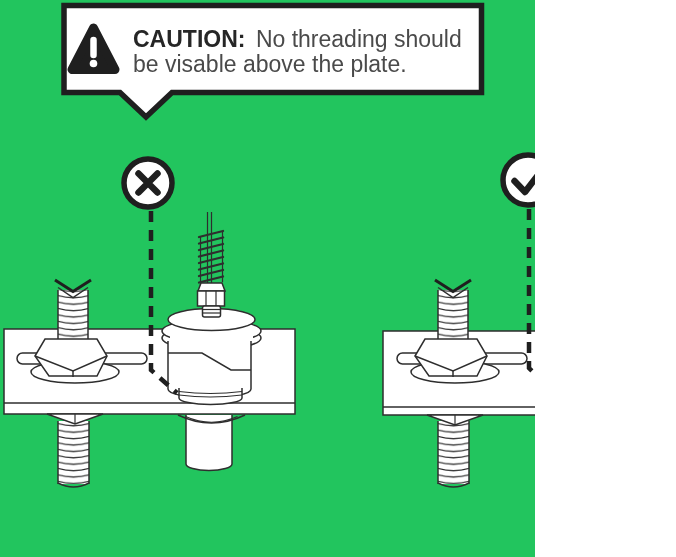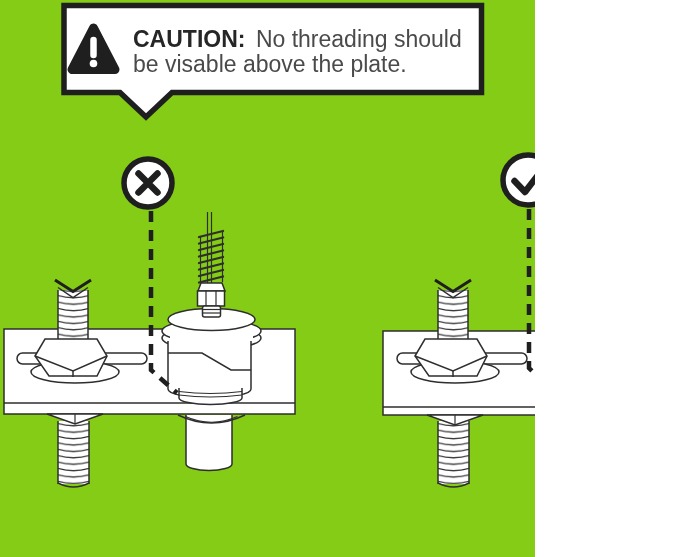--- a/index.html
+++ b/index.html
@@ -1,17 +1,17 @@
 <!DOCTYPE html>
 <html><head>
 <meta charset="utf-8">
 <style>
   html,body { margin:0; padding:0; background:#ffffff; }
   .stage {
-    position:relative; width:535px; height:557px; background:#84cc16;
+    position:relative; width:535px; height:557px; background:#22c55e;
     font-family:"Liberation Sans", sans-serif; overflow:hidden;
   }
   svg { display:block; }
   
   .ln   { fill:none; stroke:#2e2e2e; stroke-width:1.5; }
   .lnthin { fill:none; stroke:#2e2e2e; stroke-width:1.2; }
   .fw   { fill:#ffffff; stroke:#2e2e2e; stroke-width:1.5; }
   .mask { fill:#ffffff; stroke:none; }
   .bold { fill:none; stroke:#1f1f1f; }
   .inkfill { fill:#1f1f1f; stroke:none; }

